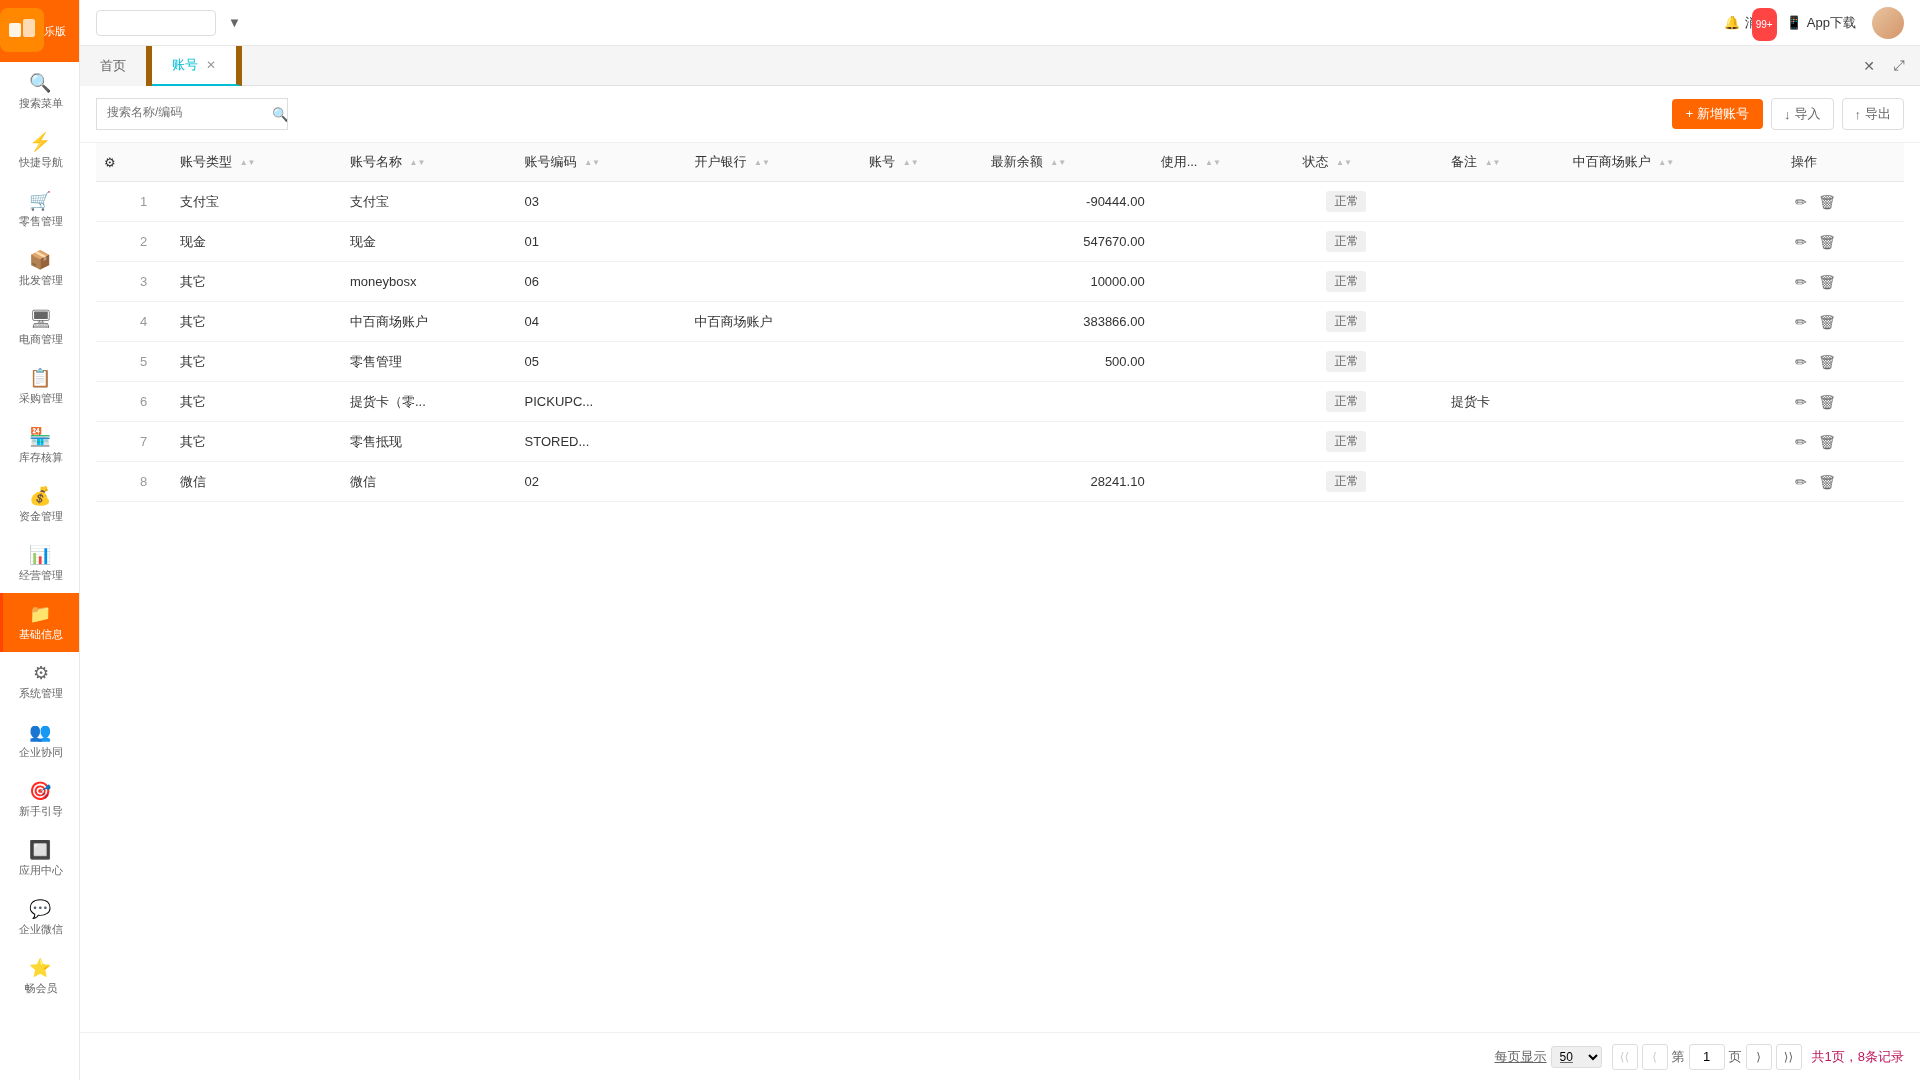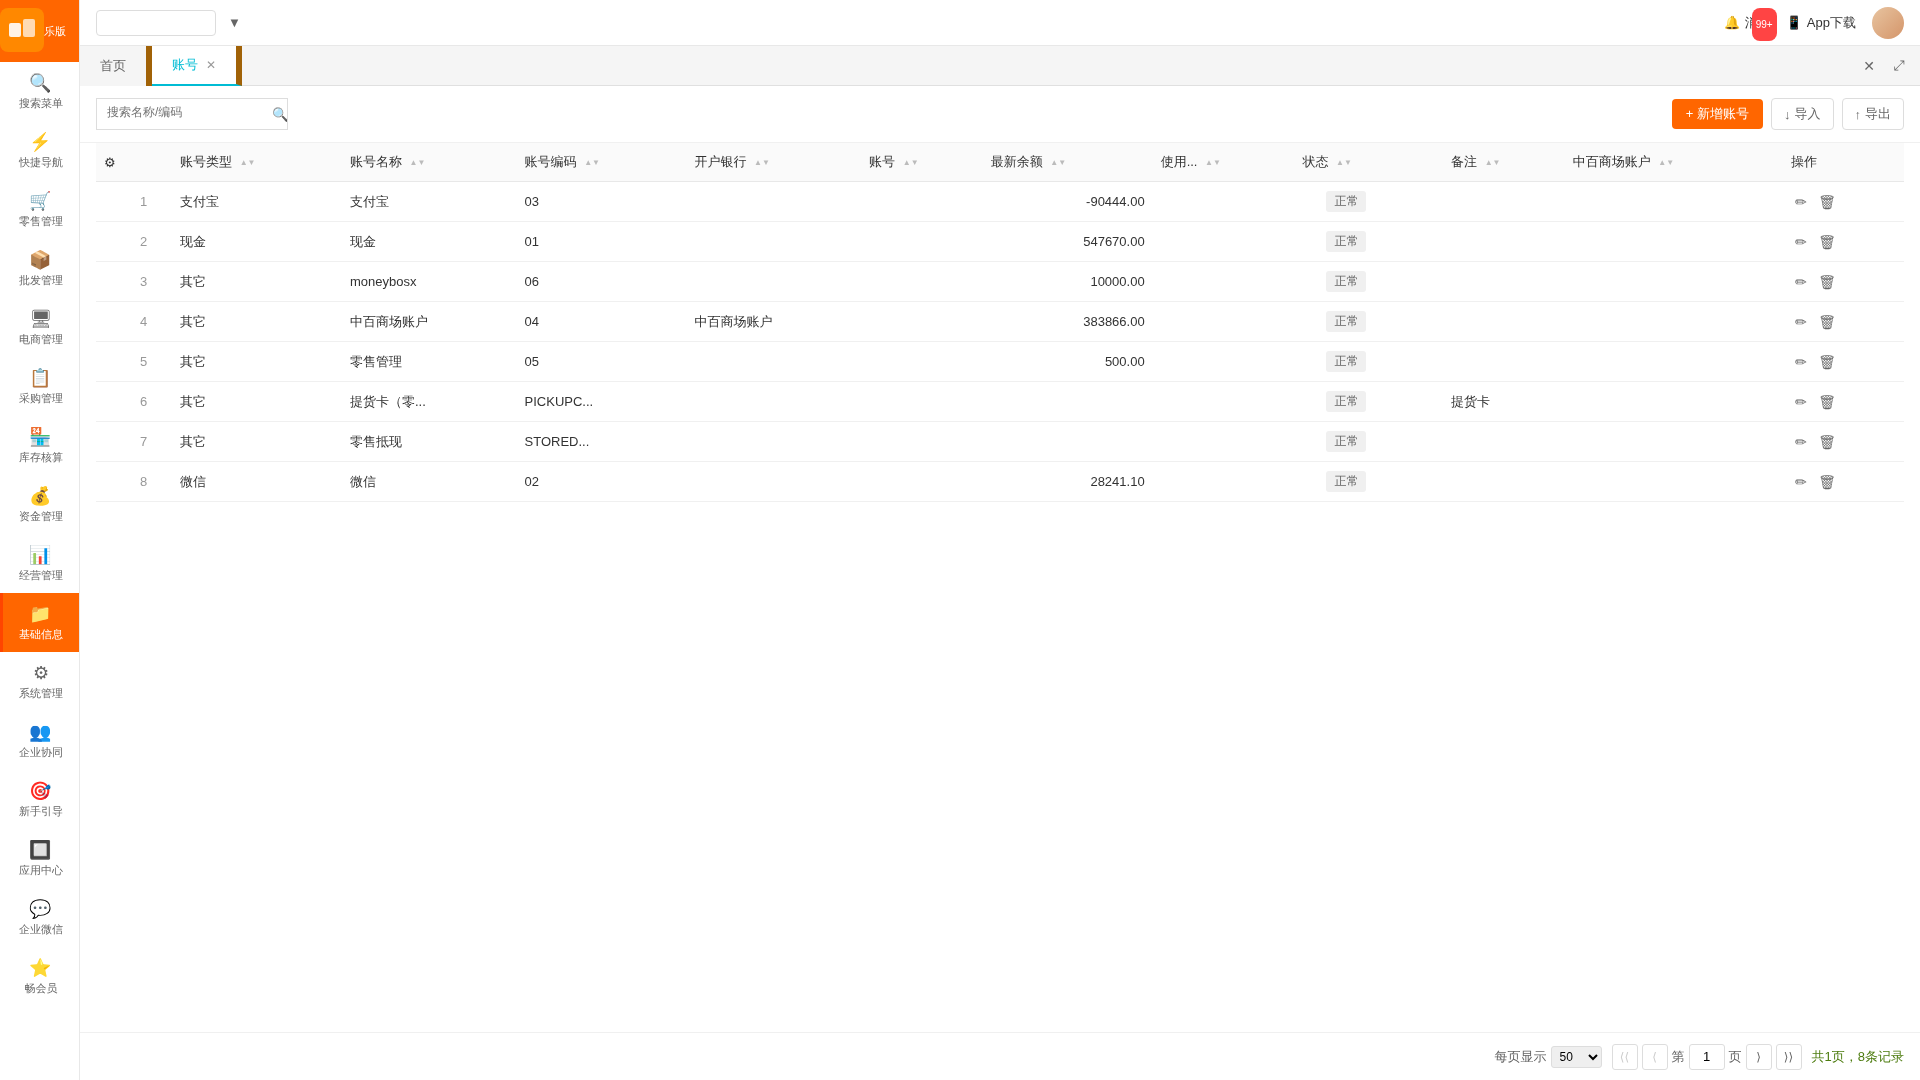--- a/index.html
+++ b/index.html
@@ -319,20 +319,21 @@
       border-top: 1px solid #f0f0f0;
       gap: 10px;
       flex-shrink: 0;
       font-size: 13px;
       color: #666;
     }
     .per-page-select {
       display: flex;
       align-items: center;
       gap: 4px;
+      text-decoration: underline;
     }
     .per-page-select select {
       border: 1px solid #ddd;
       border-radius: 3px;
       padding: 2px 4px;
       font-size: 12px;
     }
     .page-nav {
       display: flex;
       align-items: center;
@@ -353,21 +354,21 @@
     }
     .page-nav-btn:disabled { color: #ccc; cursor: default; }
     .page-input {
       width: 36px;
       height: 26px;
       border: 1px solid #ddd;
       border-radius: 3px;
       text-align: center;
       font-size: 13px;
     }
-    .total-info { color: #4d7c0f; font-size: 13px; }
+    .total-info { color: #be185d; font-size: 13px; }
   </style>
 </head>
 <body>
 
 <div class="sidebar">
   <div class="sidebar-logo">
     <div class="logo-icon">
       <svg width="30" height="30" viewBox="0 0 30 30">
         <rect x="2" y="8" width="12" height="14" rx="2" fill="white" opacity="0.9"></rect>
         <rect x="16" y="4" width="12" height="18" rx="2" fill="white" opacity="0.7"></rect>

